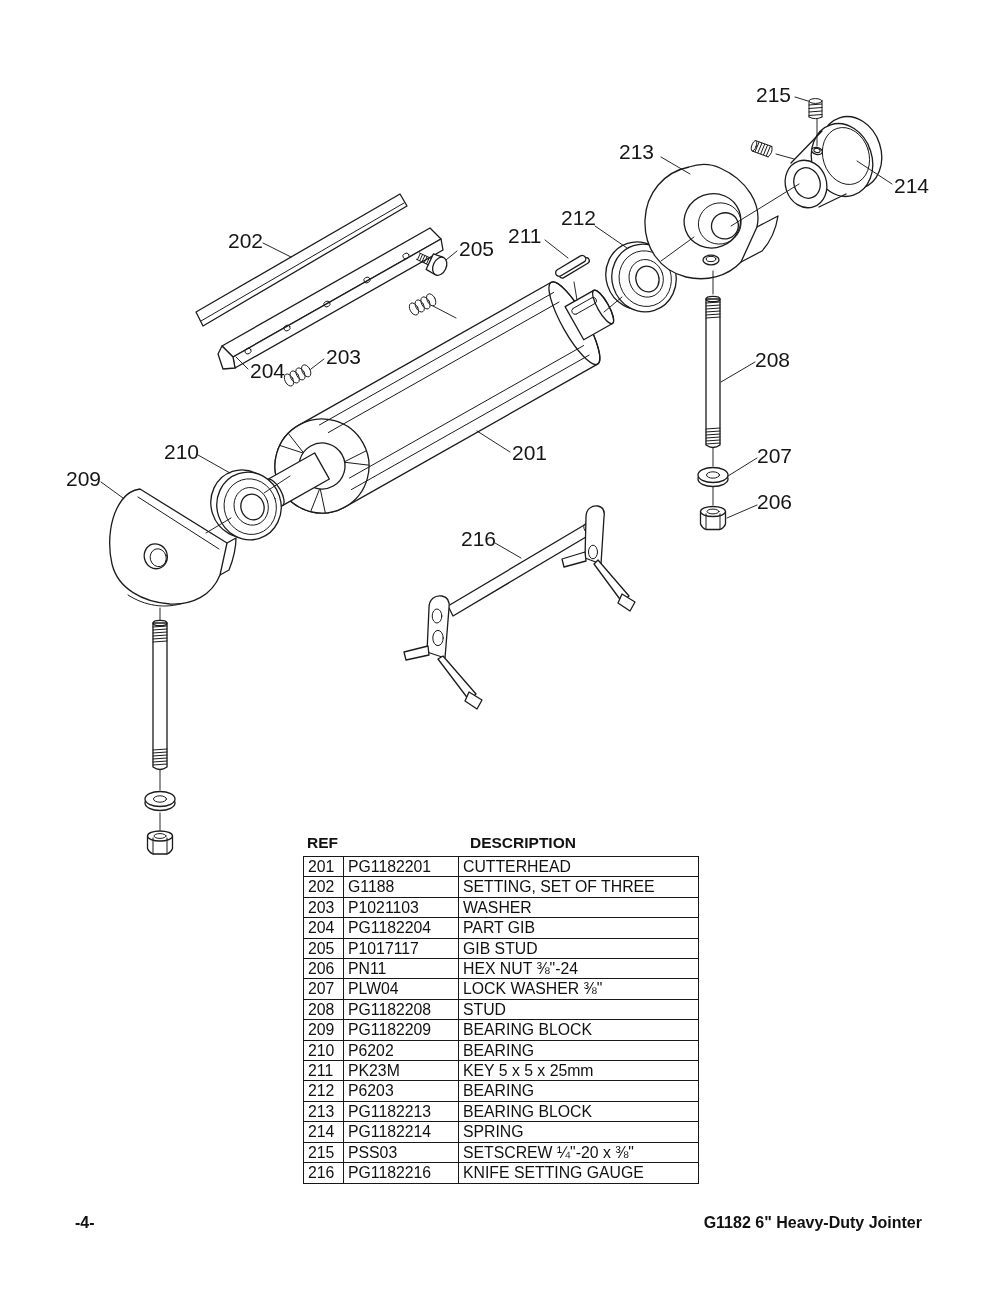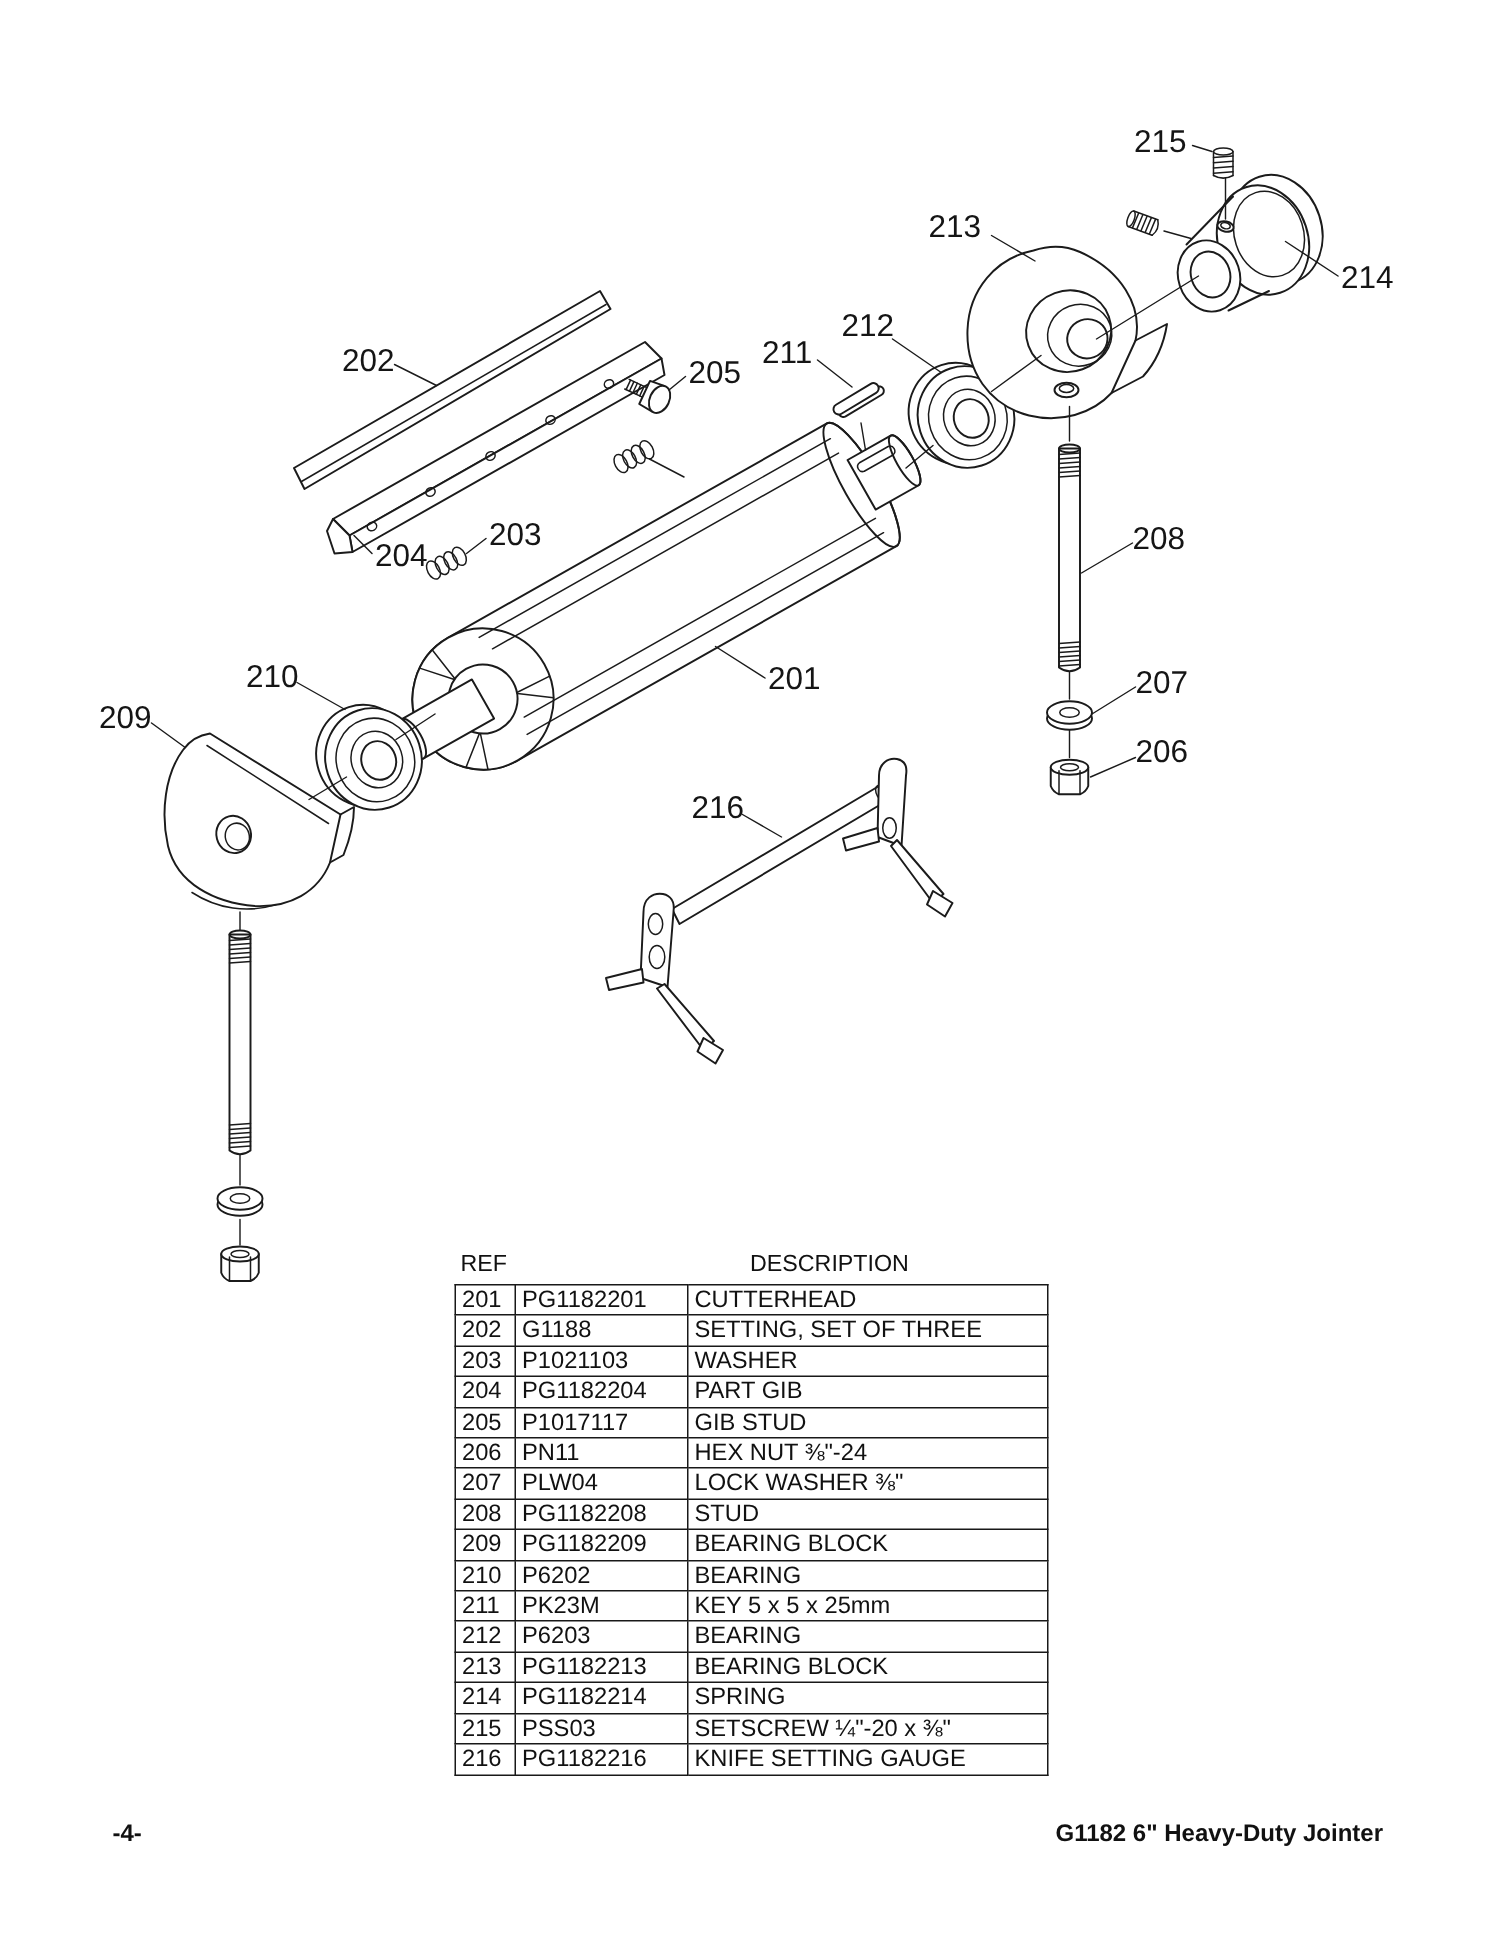--- a/index.html
+++ b/index.html
@@ -12,21 +12,21 @@
   svg.art path, svg.art line, svg.art ellipse, svg.art circle, svg.art polygon, svg.art rect {
     stroke:#1b1b1b; fill:none; stroke-width:1.3; stroke-linecap:round; stroke-linejoin:round;
   }
   svg.art .f { fill:#ffffff; }
   svg.art .thin { stroke-width:1; }
   svg.art .leader { stroke-width:0.95; }
   .part-label {
     position:absolute; font-size:21px; line-height:20px; color:#151515;
     white-space:nowrap;
   }
-  .tbl-header span { position:absolute; font-weight:normal; font-size:15.5px; color:#111; }
+  .tbl-header span { position:absolute; font-weight:bold; font-size:15.5px; color:#111; }
   table.parts-table {
     position:absolute; left:303px; top:856px; border-collapse:collapse;
     table-layout:fixed; background:#fff;
   }
   table.parts-table td {
     border:1.7px solid #181818; font-size:15.8px; line-height:19.4px; height:19.4px;
     padding:0 2px 0 4px; white-space:nowrap; overflow:hidden; color:#111;
   }
   .footer-left  { position:absolute; left:75px;  top:1214px; font-weight:bold; font-size:16px; }
   .footer-right { position:absolute; right:78px; top:1214px; font-weight:bold; font-size:16px; }
@@ -242,21 +242,21 @@
       <div class="part-label" style="left: 756px; top: 85px;">215</div>
       <div class="part-label" style="left: 461px; top: 529px;">216</div>
       <div class="part-label" style="left: 755px; top: 350px;">208</div>
       <div class="part-label" style="left: 757px; top: 446px;">207</div>
       <div class="part-label" style="left: 757px; top: 492px;">206</div>
     </div>
 
   <div class="tbl-header">
     <span style="left:307px; top:834px;">REF</span>
     <span style="left:366px; top:854px;">PART #</span>
-    <span style="left:500px; top:834px;">DESCRIPTION</span>
+    <span style="left:470px; top:834px;">DESCRIPTION</span>
   </div>
 
   <table class="parts-table">
     <colgroup>
       <col style="width:40px">
         <col style="width:115px">
         <col style="width:240px">
     </colgroup>
     <tbody>
         <tr>

